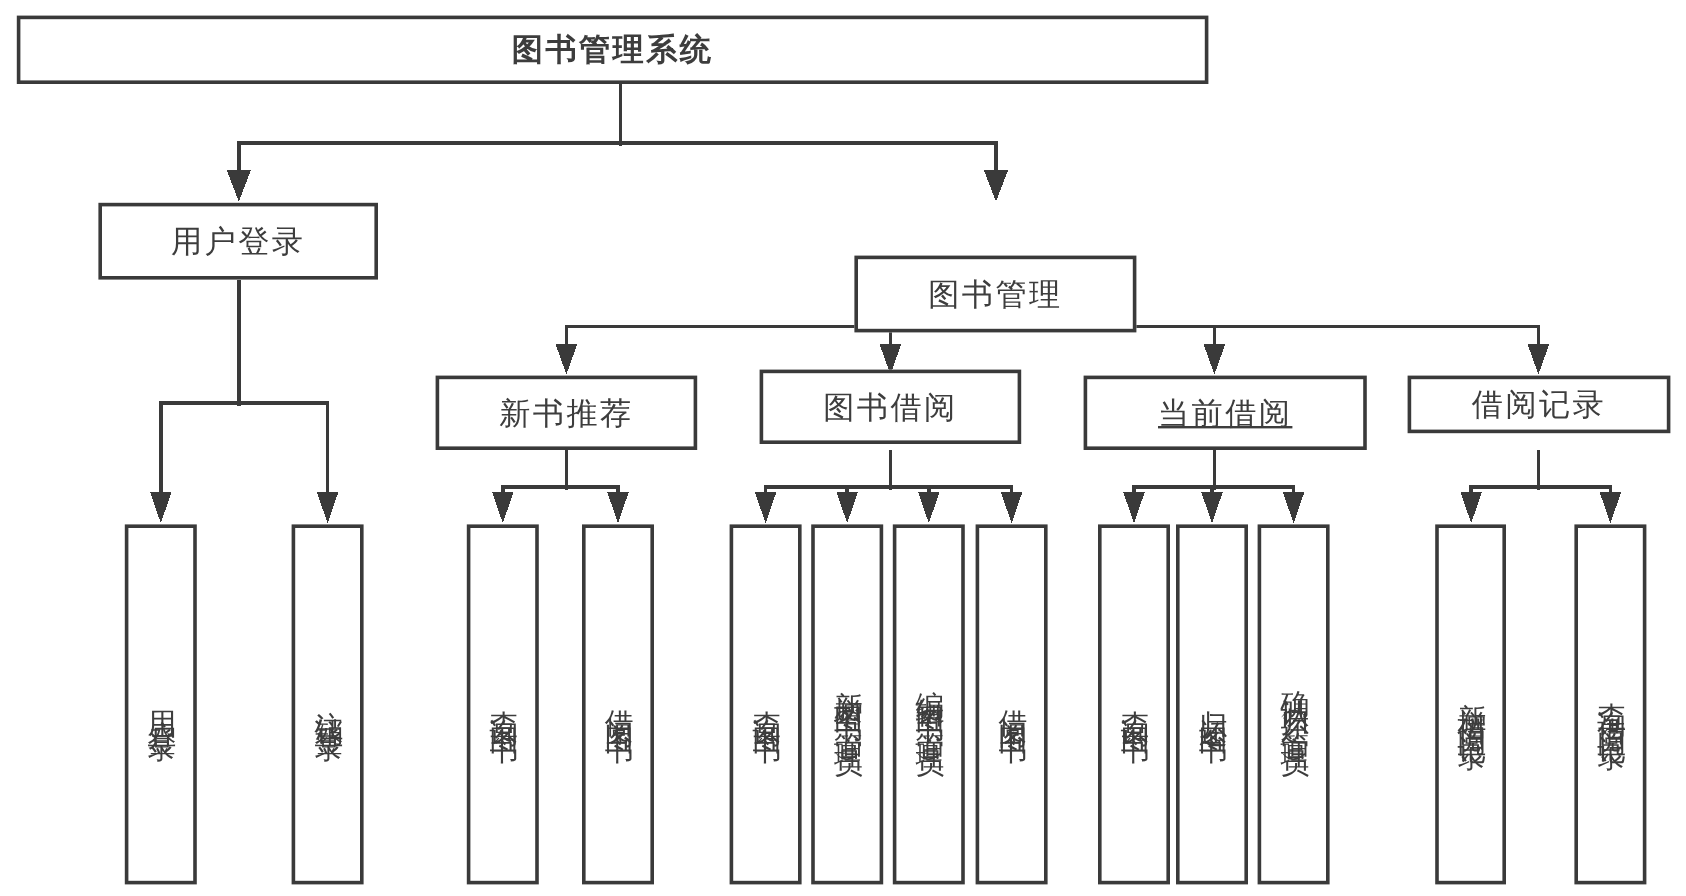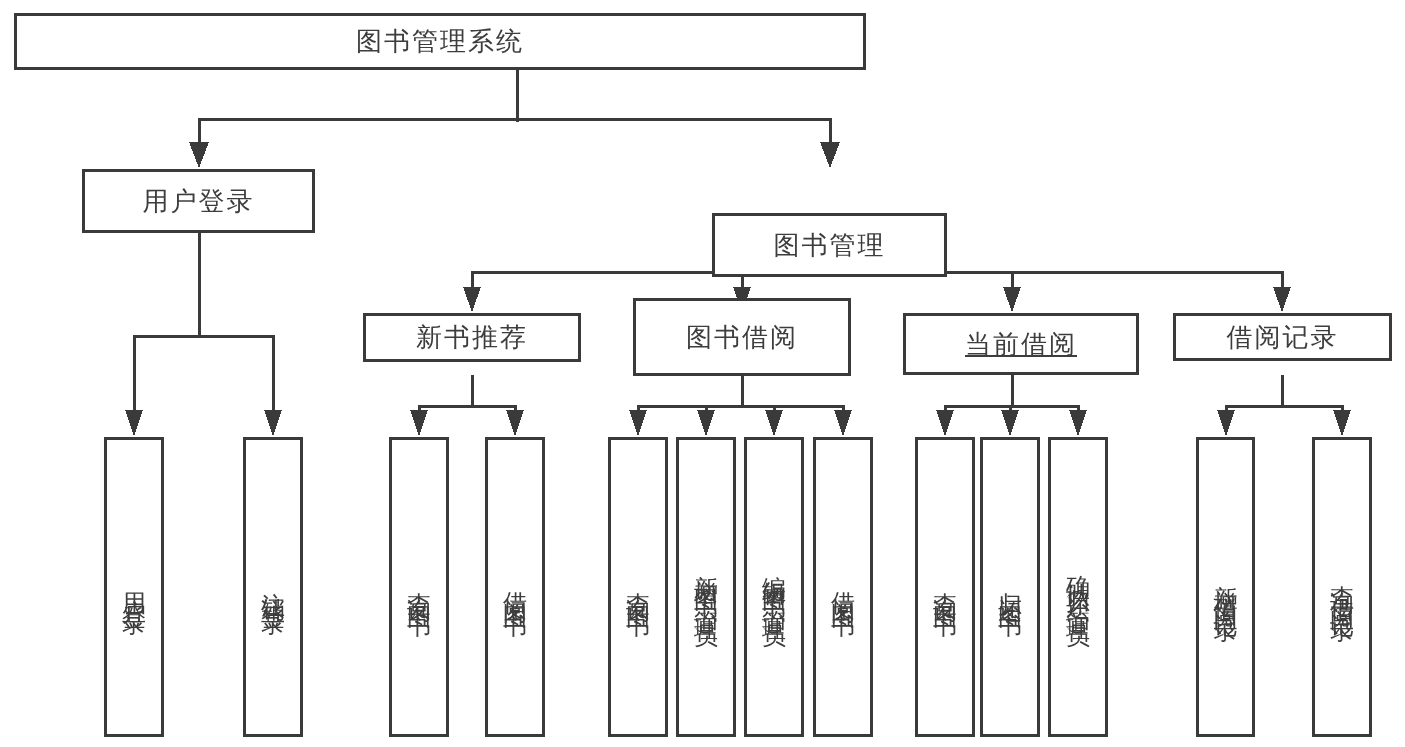--- a/index.html
+++ b/index.html
@@ -126,27 +126,27 @@
     <g>
       <line x1="1282" y1="375" x2="1282" y2="408"></line>
       <line x1="1224.5" y1="406" x2="1343.5" y2="406"></line>
       <line x1="1226" y1="406" x2="1226" y2="416"></line>
       <polygon points="1217,410 1235,410 1226,436"></polygon>
       <line x1="1342" y1="406" x2="1342" y2="416"></line>
       <polygon points="1333,410 1351,410 1342,436"></polygon>
     </g>
   </svg>
 
-  <div class="box h-label" style="left:14px; top:13px; width:852px; height:57px;">图书管理系统</div>
+  <div class="box h-label" style="left:14px; top:13px; width:993px; height:57px;font-weight:bold;">图书管理系统</div>
 
   <div class="box h-label" style="left:82px; top:169px; width:233px; height:64px;">用户登录</div>
   <div class="box h-label" style="left:712px; top:169px; width:235px; height:64px;margin-top:44px;">图书管理</div>
 
-  <div class="box h-label" style="left:363px; top:313px; width:218px; height:49px;">新书推荐</div>
-  <div class="box h-label" style="left:633px; top:298px; width:218px; height:78px;">图书借阅</div>
+  <div class="box h-label" style="left:363px; top:313px; width:218px; height:62px;">新书推荐</div>
+  <div class="box h-label" style="left:633px; top:308px; width:218px; height:62px;">图书借阅</div>
   <div class="box h-label" style="left:903px; top:313px; width:236px; height:62px;text-decoration:underline;">当前借阅</div>
   <div class="box h-label" style="left:1173px; top:313px; width:219px; height:48px;">借阅记录</div>
 
   <div class="box v-label" style="left:104px; top:437px; width:60px; height:300px;">用户登录</div>
   <div class="box v-label" style="left:243px; top:437px; width:60px; height:300px;">注销登录</div>
 
   <div class="box v-label" style="left:389px; top:437px; width:60px; height:300px;">查询图书</div>
   <div class="box v-label" style="left:485px; top:437px; width:60px; height:300px;">借阅图书</div>
 
   <div class="box v-label" style="left:608px; top:437px; width:60px; height:300px;">查询图书</div>

